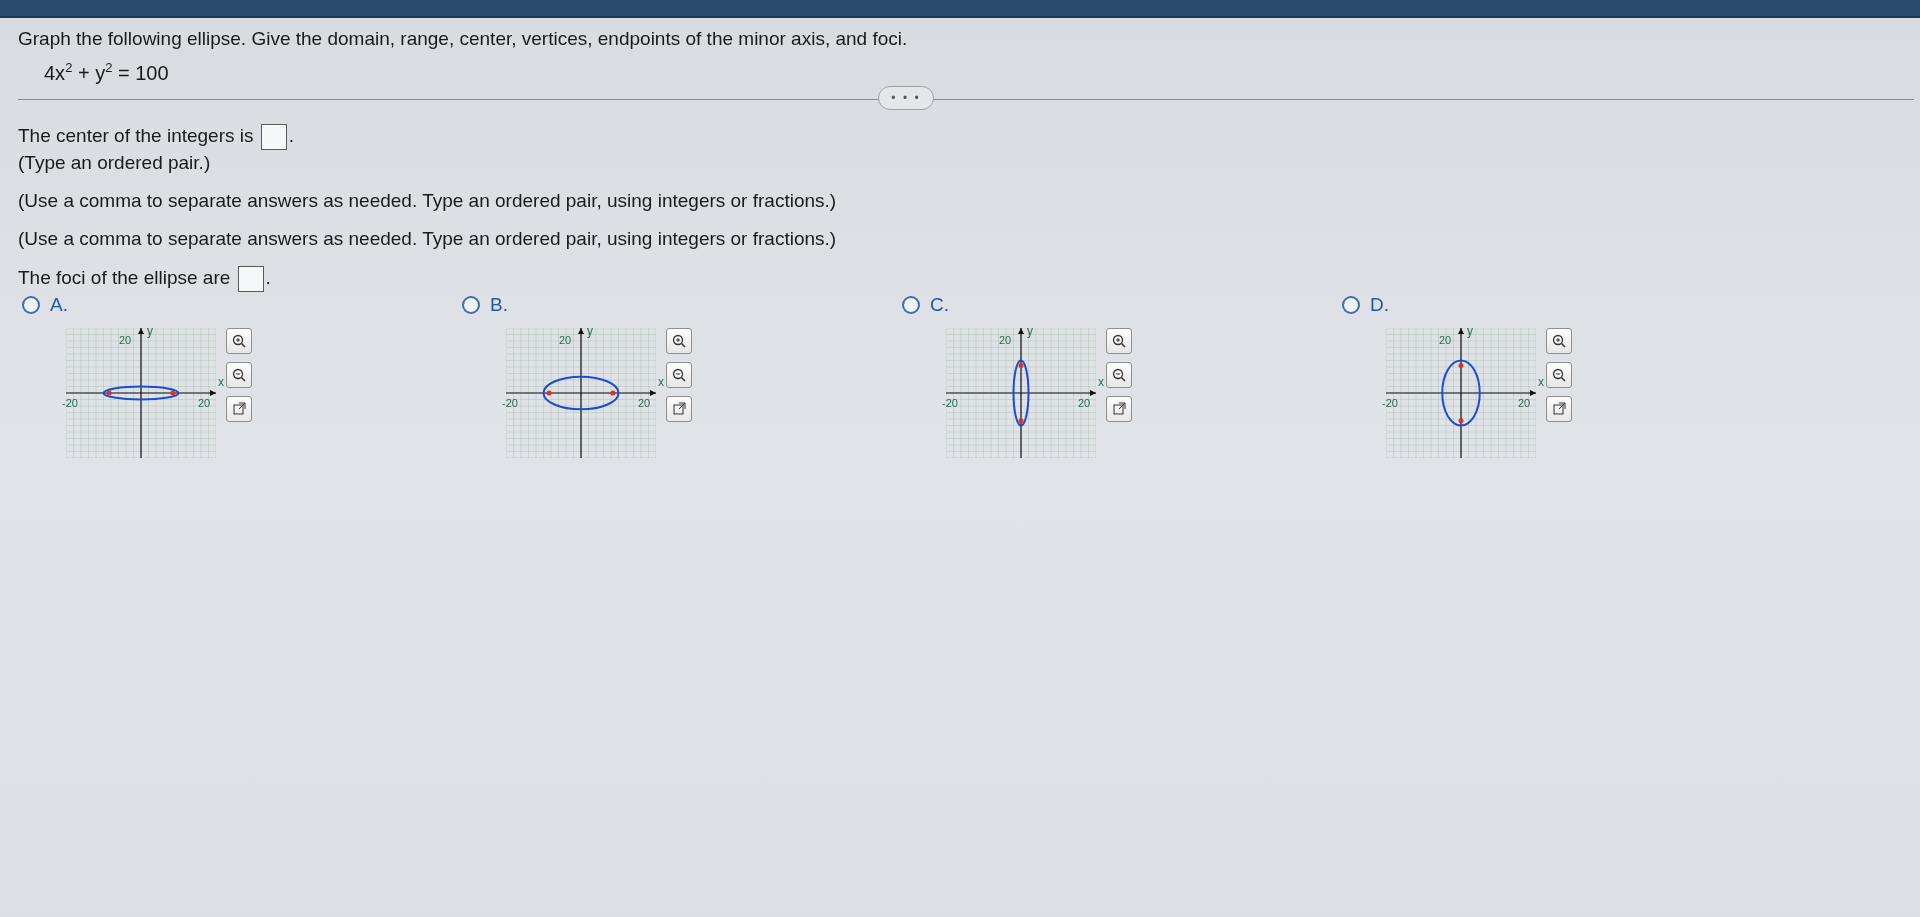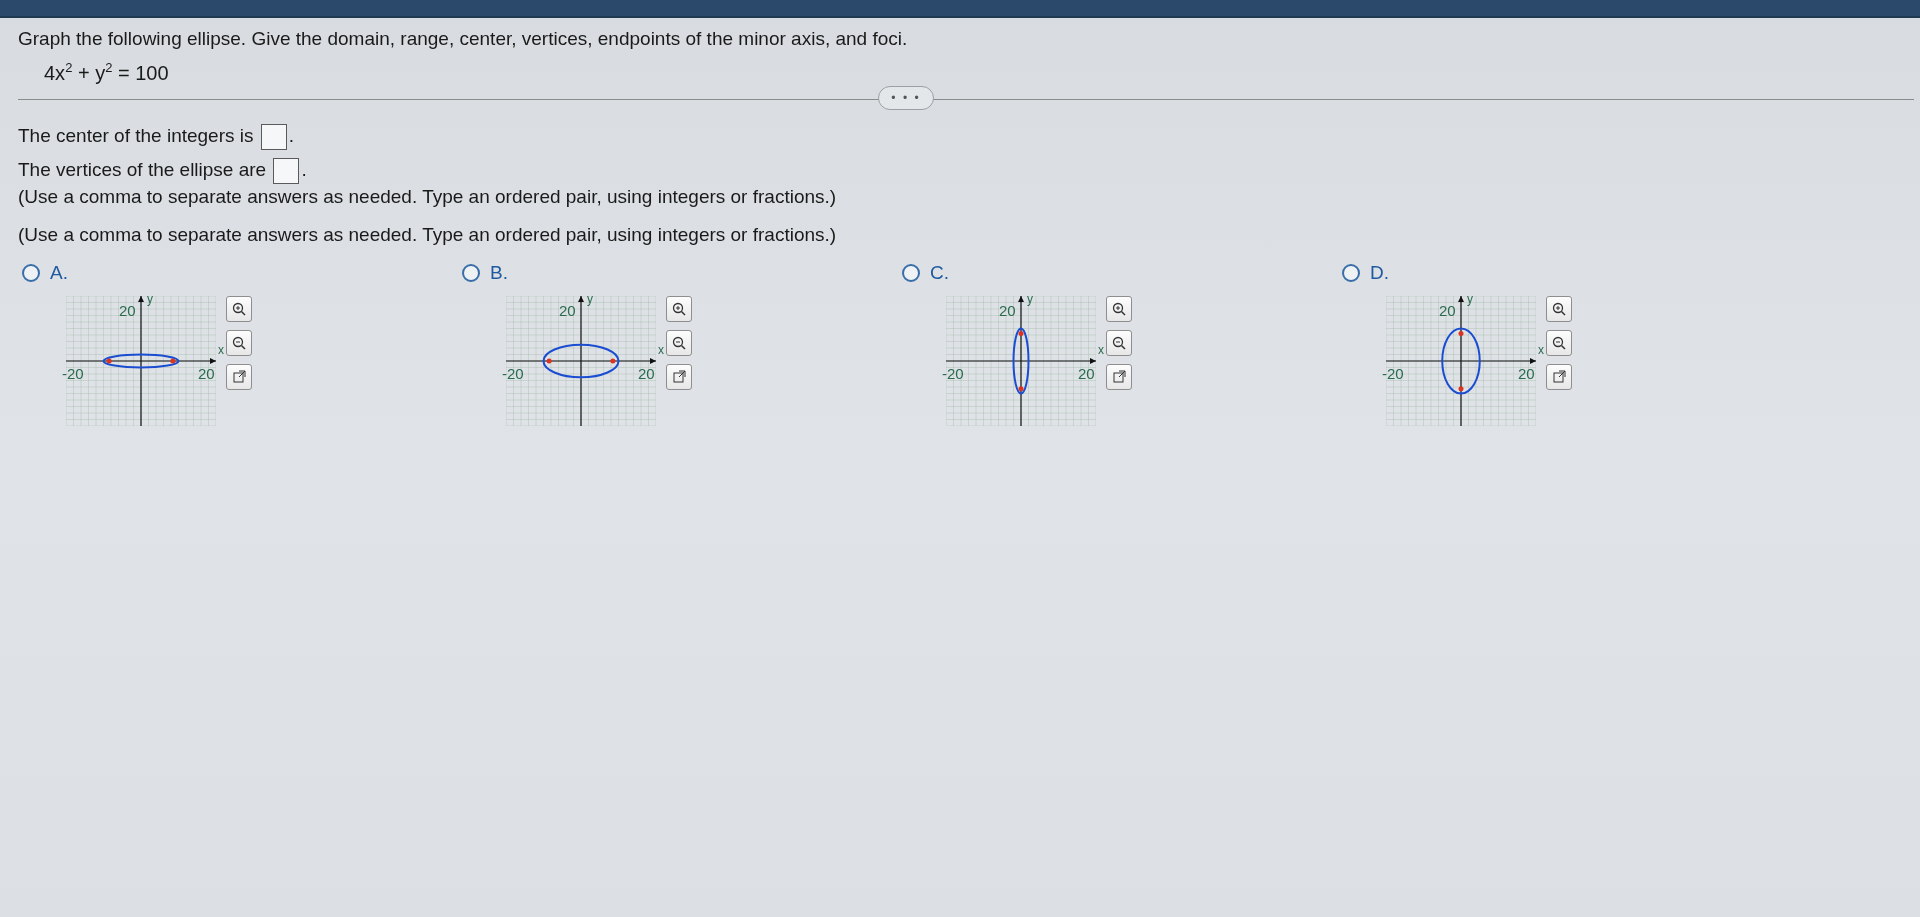--- a/index.html
+++ b/index.html
@@ -107,21 +107,21 @@
     font-size: 14px;
     cursor: pointer;
   }
   .ax-label {
     position: absolute;
     font-size: 12px;
     color: #2a6b4e;
   }
   .ax-tick {
     position: absolute;
-    font-size: 15px;
+    font-size: 11px;
     color: #2a6b4e;
   }
 </style>
 </head>
 <body>
 
 <div class="topbar"></div>
 
 <div class="content">
 
@@ -134,28 +134,29 @@
   <div style="position:relative;">
     <hr class="divider">
     <div class="ellipsis-pill">
         <span>• • •</span>
       </div>
   </div>
 
   <div class="qline">
     <span>The center of the integers is </span><span class="answer-box"></span><span>.</span>
   </div>
+  <div class="hint">(Type an ordered pair.)</div>
+
+  <div class="hint">(Use a comma to separate answers as needed. Type an ordered pair, using integers or fractions.)</div>
+
+  <div class="hint">(Use a comma to separate answers as needed. Type an ordered pair, using integers or fractions.)</div>
 
   <div class="qline">
-    <span>The vertices of the ellipse are </span><span class="answer-box"></span><span>.</span>
+    <span>The foci of the ellipse are </span><span class="answer-box"></span><span>.</span>
   </div>
-  <div class="hint">(Use a comma to separate answers as needed. Type an ordered pair, using integers or fractions.)</div>
-
-  <div class="hint">(Use a comma to separate answers as needed. Type an ordered pair, using integers or fractions.)</div>
-
 
 
   <div class="options-row">
 
     <div class="option">
       <div class="opt-header">
         <div class="radio"></div>
         <span class="opt-label">A.</span>
       </div>
       <div class="graph-wrap">

